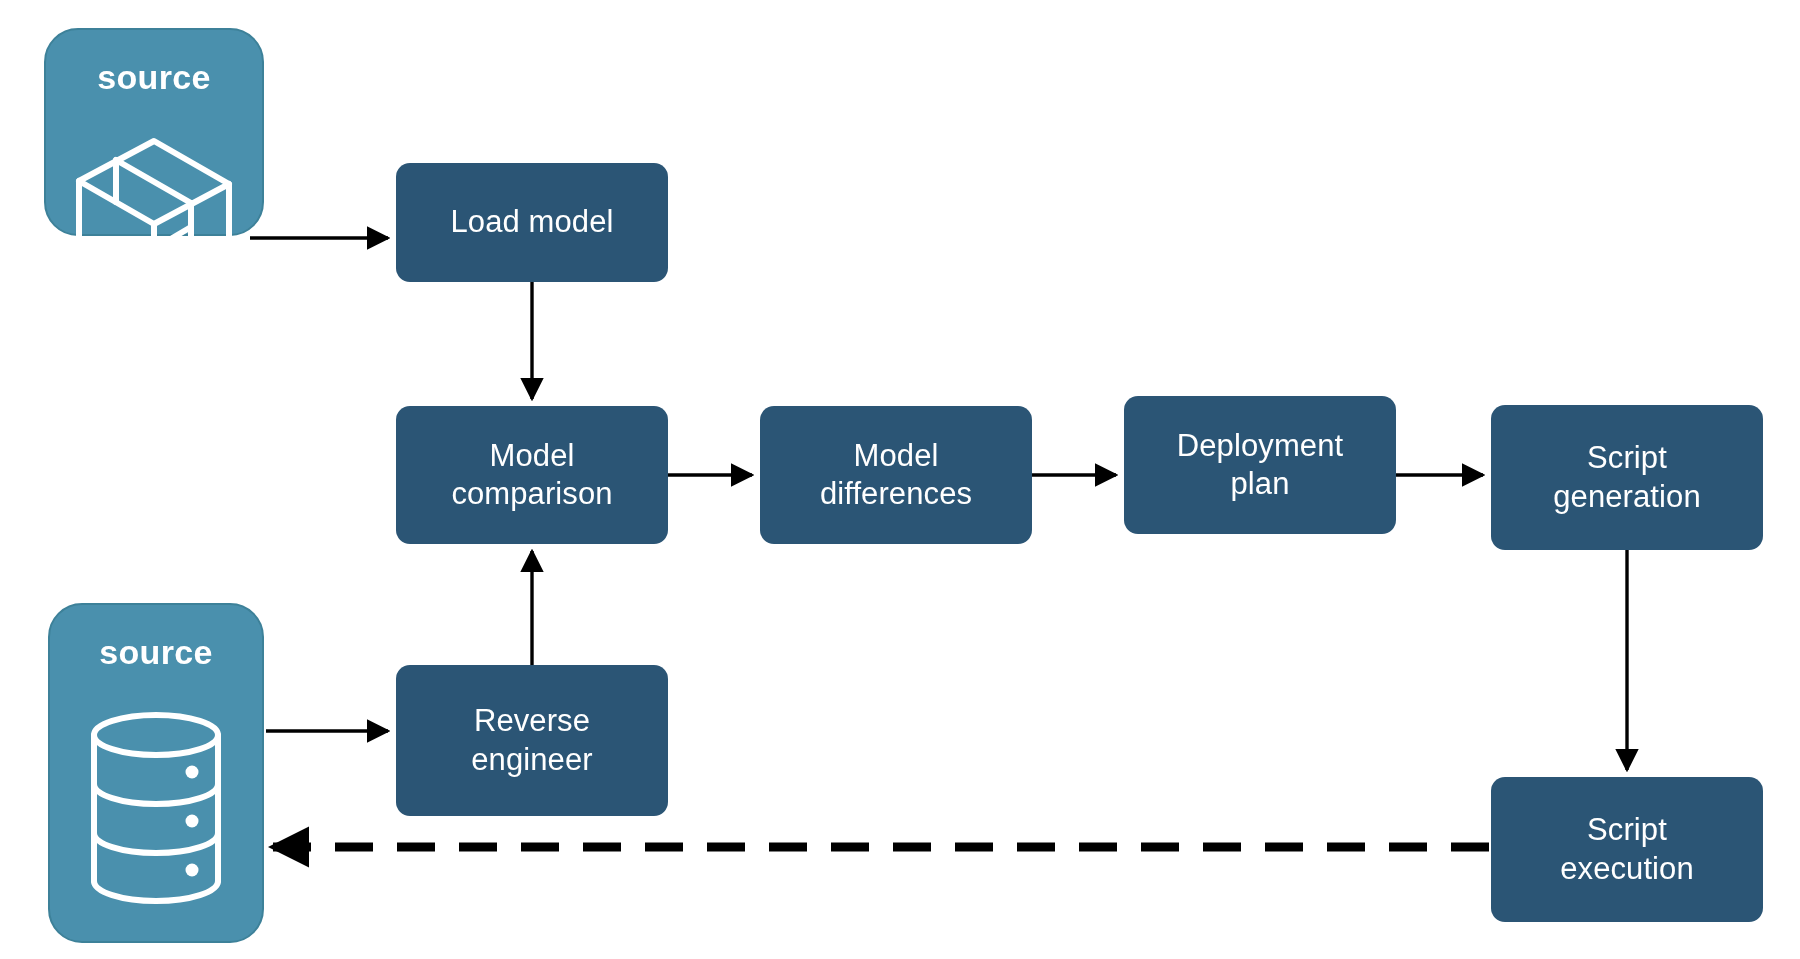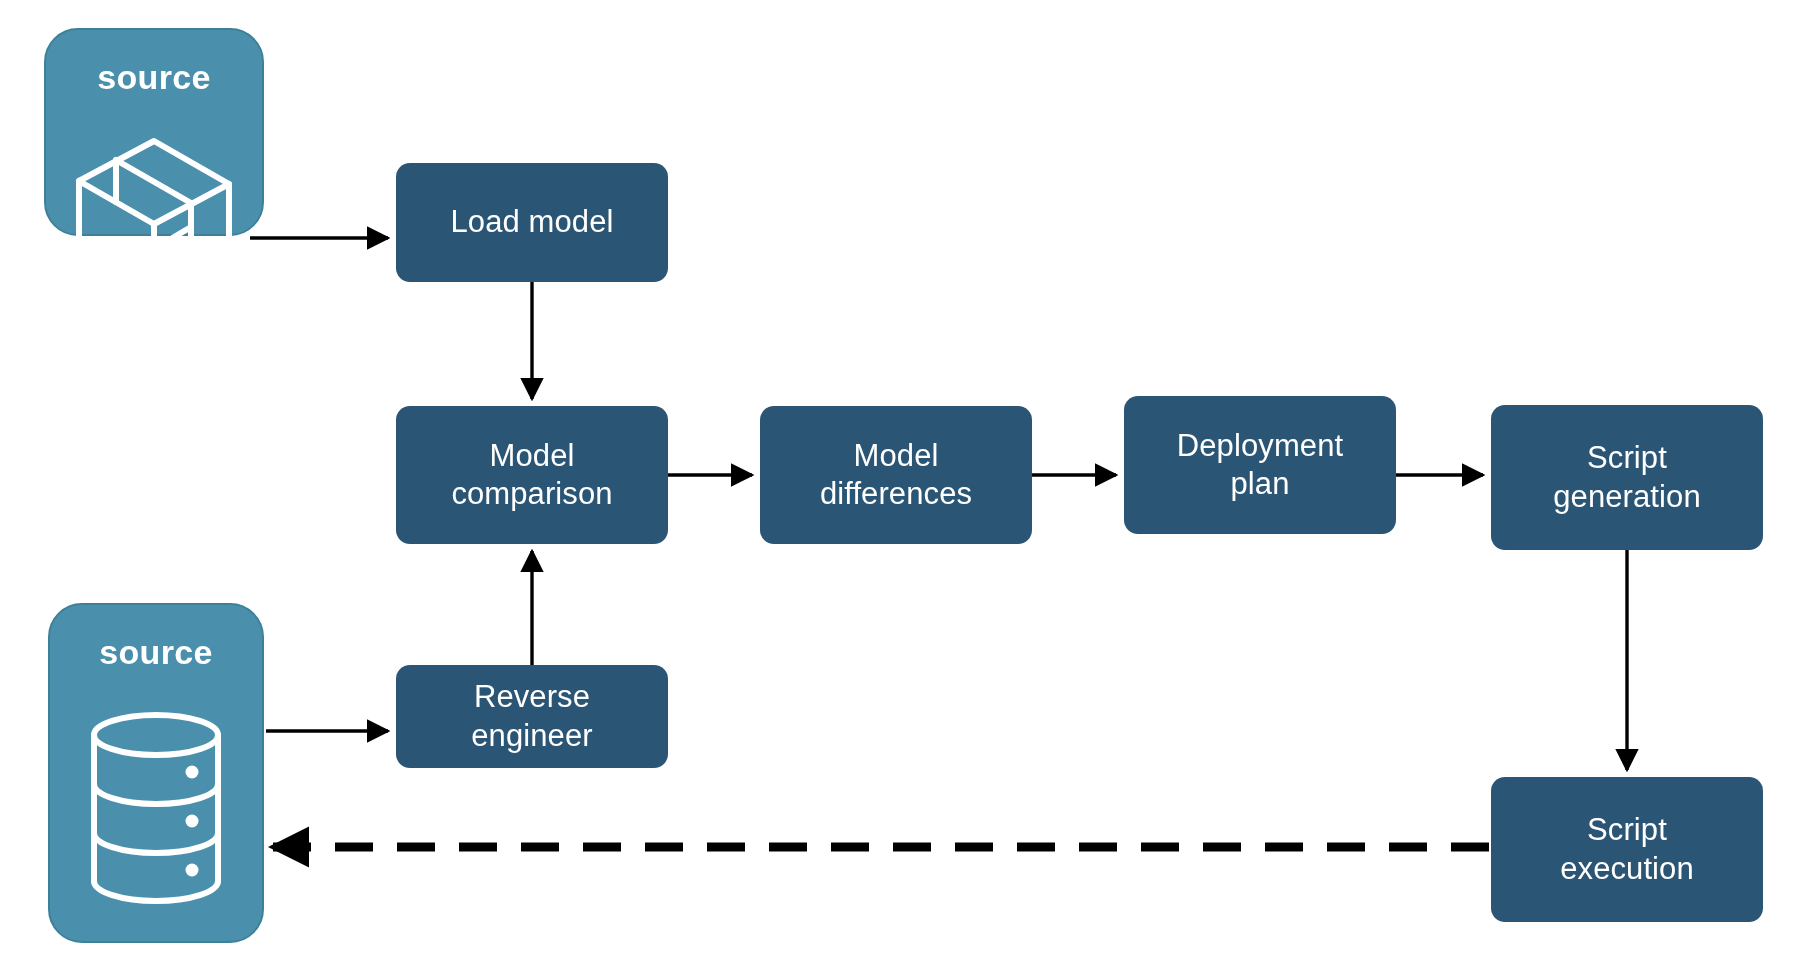--- a/index.html
+++ b/index.html
@@ -140,16 +140,16 @@
 
   <div class="node node-process" style="left:1124px; top:396px; width:272px; height:138px;">Deployment
 plan</div>
 
   <div class="node node-process" style="left:1491px; top:405px; width:272px; height:145px;">Script
 generation</div>
 
   <div class="node node-process" style="left:1491px; top:777px; width:272px; height:145px;">Script
 execution</div>
 
-  <div class="node node-process" style="left:396px; top:665px; width:272px; height:103px;">Reverse
+  <div class="node node-process" style="left:396px; top:665px; width:272px; height:151px;">Reverse
 engineer</div>
 
 </div>
 
 </body></html>

